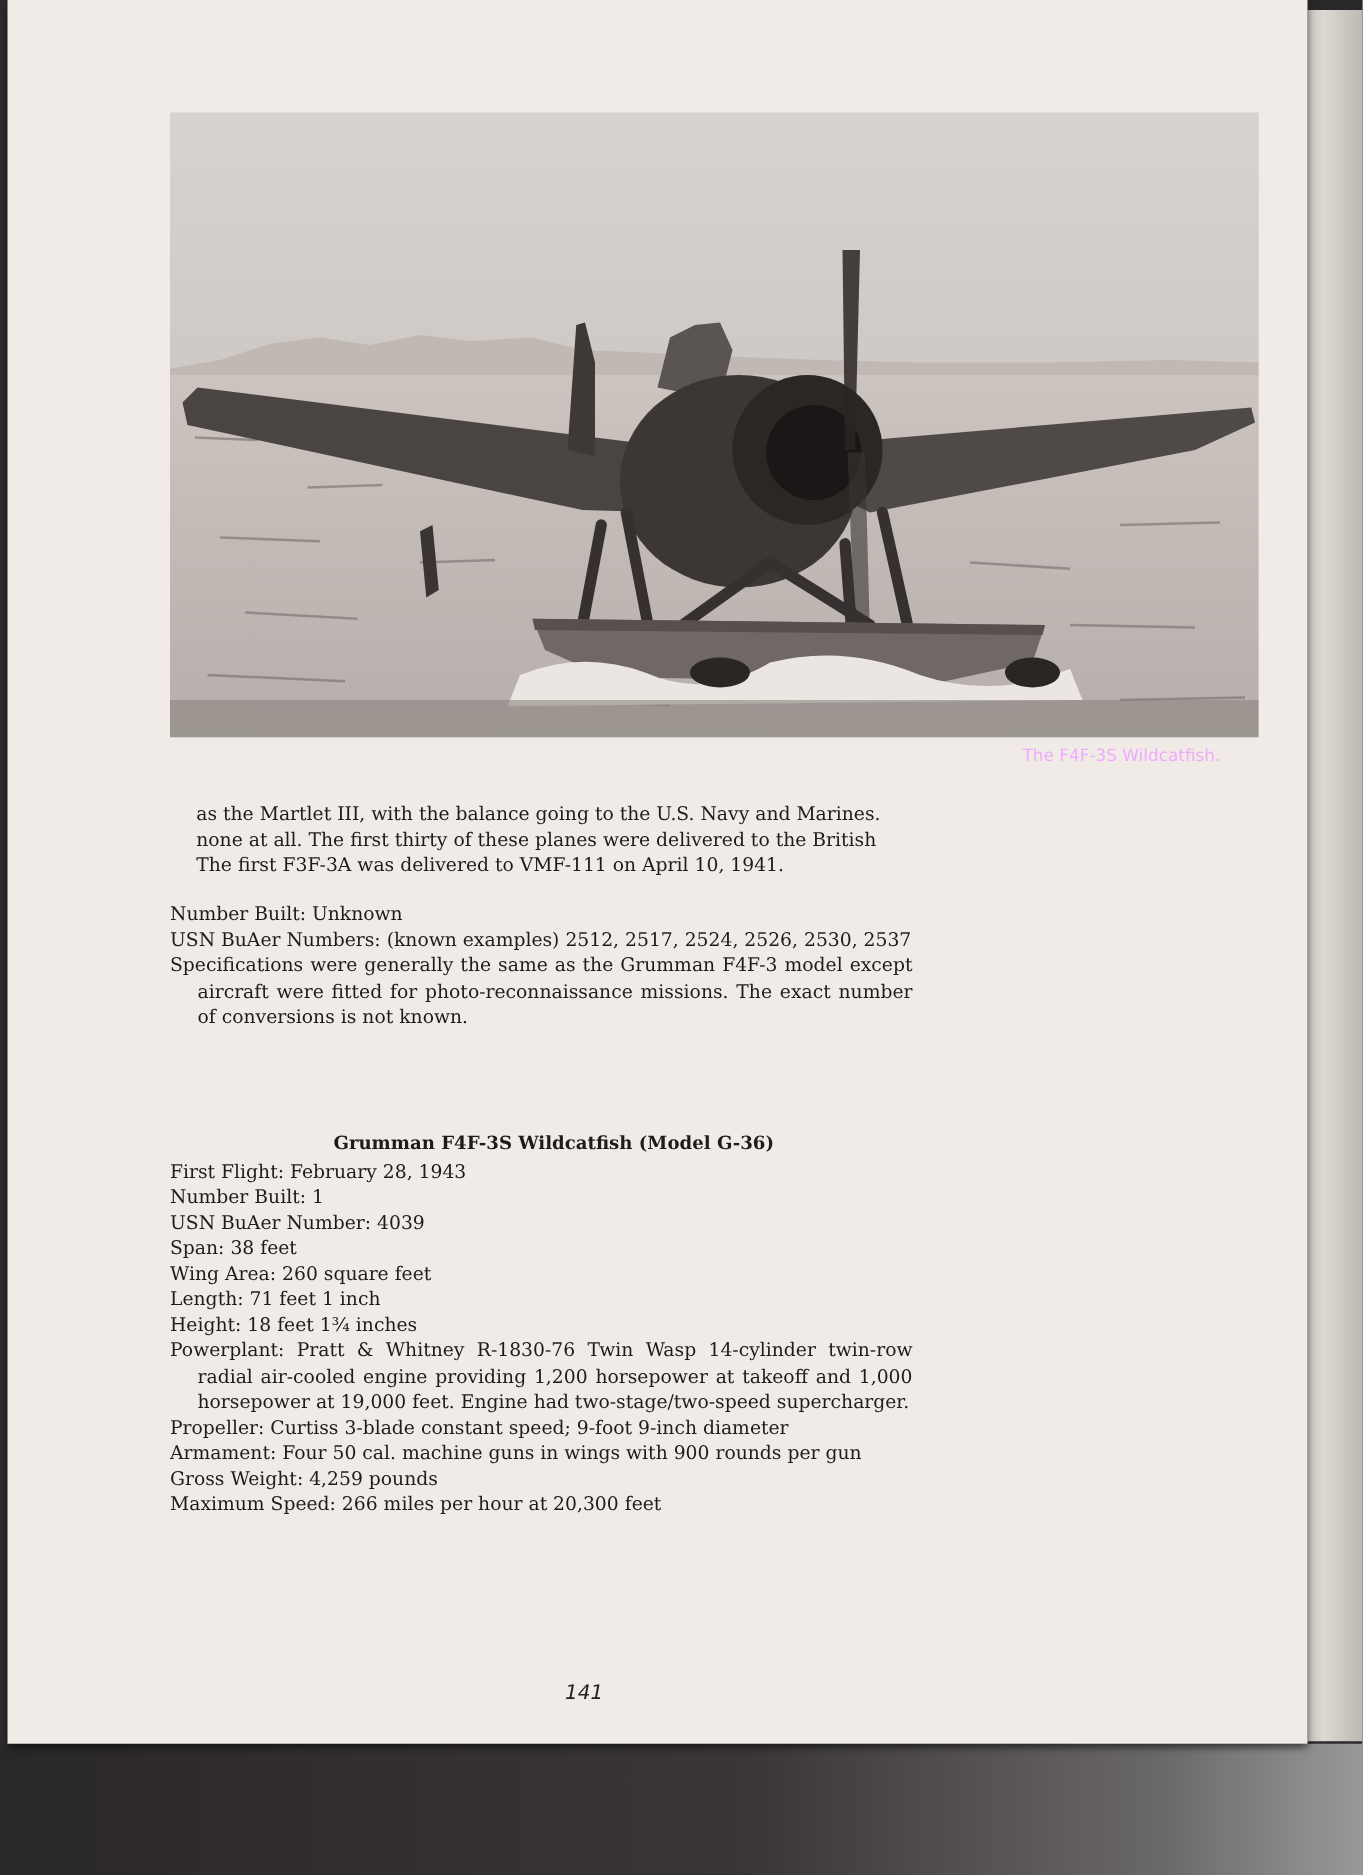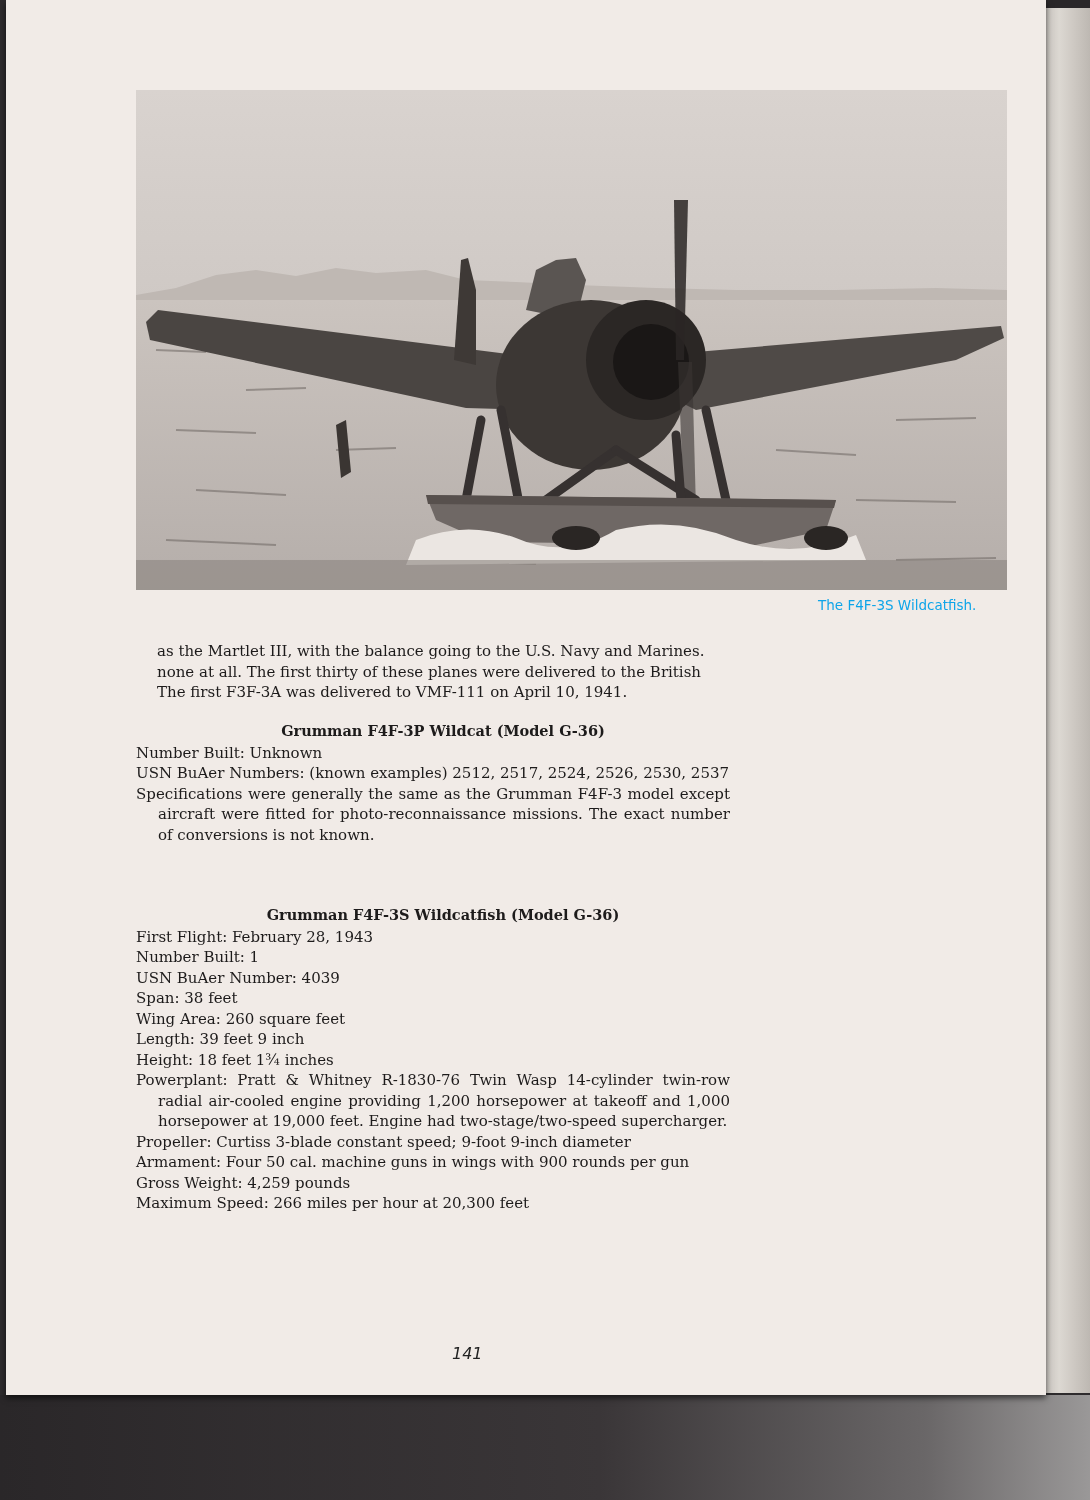--- a/index.html
+++ b/index.html
@@ -24,21 +24,21 @@
     position: absolute; left: 1046px; top: 0; width: 44px; height: 8px;
     background: #2a2729;
   }
   .photo {
     position: absolute; left: 136px; top: 90px; width: 871px; height: 500px;
     background: #dcd6d2; overflow: hidden;
   }
   .photo svg { display: block; }
   .caption {
     position: absolute; left: 818px; top: 597px;
-    font-family: "DejaVu Sans", sans-serif; font-size: 13.5px; color: #0ea5e9;
+    font-family: "DejaVu Sans", sans-serif; font-size: 13.5px; color: #f0abfc;
   }
   .body-text {
     position: absolute; left: 136px; width: 594px;
     font-family: "DejaVu Serif", serif; font-size: 15px; line-height: 20.5px;
     color: #1d1b1b;
   }
   .para { position: absolute; left: 157px; top: 641px; width: 575px;
     font-family: "DejaVu Serif", serif; font-size: 15px; line-height: 20.5px; color:#1d1b1b; }
   .para p { margin: 0; text-align: justify; text-align-last: left; }
   .heading {
@@ -134,34 +134,33 @@
 
 <div class="caption">The F4F-3S Wildcatfish.</div>
 
 <div class="para">
   <p>as the Martlet III, with the balance going to the U.S. Navy and Marines.</p>
   <p>none at all. The first thirty of these planes were delivered to the British</p>
   <p>The first F3F-3A was delivered to VMF-111 on April 10, 1941.</p>
 </div>
 
 <div class="body-text section-1">
-  <div class="heading">Grumman F4F-3P Wildcat (Model G-36)</div>
   <p class="spec">Number Built: Unknown</p>
   <p class="spec">USN BuAer Numbers: (known examples) 2512, 2517, 2524, 2526, 2530, 2537</p>
   <p class="spec">Specifications were generally the same as the Grumman F4F-3 model except aircraft were fitted for photo-reconnaissance missions. The exact number of conversions is not known.</p>
 </div>
 
 <div class="body-text section-2">
   <div class="heading">Grumman F4F-3S Wildcatfish (Model G-36)</div>
   <p class="spec">First Flight: February 28, 1943</p>
   <p class="spec">Number Built: 1</p>
   <p class="spec">USN BuAer Number: 4039</p>
   <p class="spec">Span: 38 feet</p>
   <p class="spec">Wing Area: 260 square feet</p>
-  <p class="spec">Length: 39 feet 9 inch</p>
+  <p class="spec">Length: 71 feet 1 inch</p>
   <p class="spec">Height: 18 feet 1¾ inches</p>
   <p class="spec">Powerplant: Pratt &amp; Whitney R-1830-76 Twin Wasp 14-cylinder twin-row radial air-cooled engine providing 1,200 horsepower at takeoff and 1,000 horsepower at 19,000 feet. Engine had two-stage/two-speed supercharger.</p>
   <p class="spec">Propeller: Curtiss 3-blade constant speed; 9-foot 9-inch diameter</p>
   <p class="spec">Armament: Four 50 cal. machine guns in wings with 900 rounds per gun</p>
   <p class="spec">Gross Weight: 4,259 pounds</p>
   <p class="spec">Maximum Speed: 266 miles per hour at 20,300 feet</p>
 </div>
 
 <div class="page-number">141</div>
 

